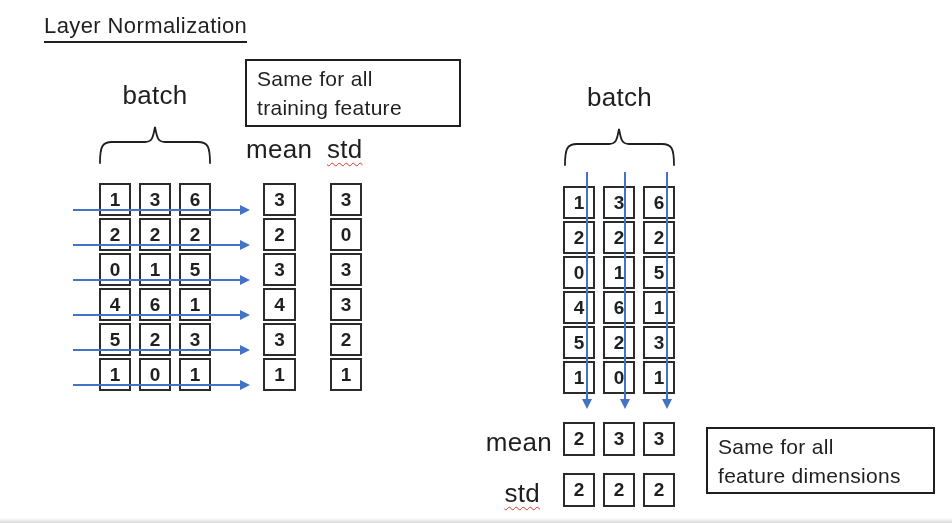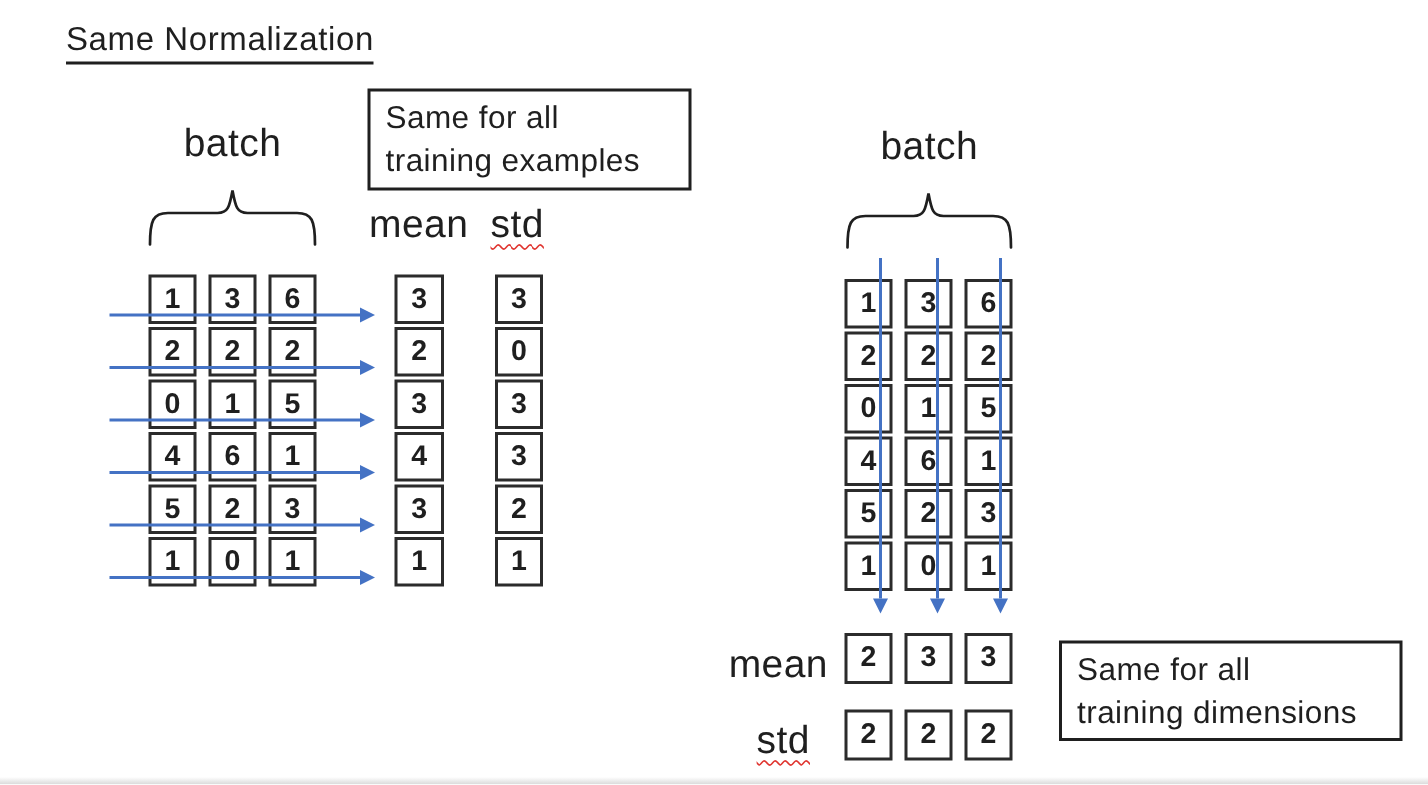--- a/index.html
+++ b/index.html
@@ -51,28 +51,28 @@
   .bottom-edge{
     position:absolute;left:0;right:0;bottom:0;height:5px;
     background:linear-gradient(#ffffff,#d9d9d9);
   }
 </style>
 </head>
 <body>
 
 <div class="slide" id="slide">
 
-  <div class="title" id="bn-title">Same Normalization</div>
+  <div class="title" id="bn-title">Layer Normalization</div>
   <div class="label" id="bn-batch">batch</div>
   <svg class="brace" id="bn-brace" width="114" height="42" viewBox="0 0 114 42">
     <path d="M2,40 C2,24 4,19 14,19 L47,19 C54,19 55,15 57,4 C59,15 60,19 67,19 L100,19 C110,19 112,24 112,40" fill="none" stroke="#1f1f1f" stroke-width="1.8" stroke-linecap="round"></path>
   </svg>
   <div class="note" id="bn-note">
     <span>Same for all</span><br>
-    <span>training examples</span>
+    <span>training feature</span>
   </div>
   <div class="label" id="bn-mean-label">mean</div>
   <div class="label squiggle" id="bn-std-label">std</div>
   <div id="bn-matrix">
       <div class="cell" style="left: 99px; top: 183px; width: 32px; height: 33px;">1</div>
       <div class="cell" style="left: 139px; top: 183px; width: 32px; height: 33px;">3</div>
       <div class="cell" style="left: 179px; top: 183px; width: 32px; height: 33px;">6</div>
       <div class="cell" style="left: 99px; top: 218px; width: 32px; height: 33px;">2</div>
       <div class="cell" style="left: 139px; top: 218px; width: 32px; height: 33px;">2</div>
       <div class="cell" style="left: 179px; top: 218px; width: 32px; height: 33px;">2</div>
@@ -119,21 +119,21 @@
       <div class="cell" style="left: 330px; top: 323px; width: 32px; height: 33px;">2</div>
       <div class="cell" style="left: 330px; top: 358px; width: 32px; height: 33px;">1</div>
     </div>
 
   <div class="label" id="ln-batch">batch</div>
   <svg class="brace" id="ln-brace" width="113" height="42" viewBox="0 0 113 42">
     <path d="M2,40 C2,24 4,19 14,19 L46,19 C53,19 54,15 56,4 C58,15 59,19 66,19 L99,19 C109,19 111,24 111,40" fill="none" stroke="#1f1f1f" stroke-width="1.8" stroke-linecap="round"></path>
   </svg>
   <div class="note" id="ln-note">
     <span>Same for all</span><br>
-    <span>training dimensions</span>
+    <span>feature dimensions</span>
   </div>
   <div class="label" id="ln-mean-label">mean</div>
   <div class="label squiggle" id="ln-std-label">std</div>
   <div id="ln-matrix">
       <div class="cell" style="left: 563px; top: 186px; width: 32px; height: 33px;">1</div>
       <div class="cell" style="left: 603px; top: 186px; width: 32px; height: 33px;">3</div>
       <div class="cell" style="left: 643px; top: 186px; width: 32px; height: 33px;">6</div>
       <div class="cell" style="left: 563px; top: 221px; width: 32px; height: 33px;">2</div>
       <div class="cell" style="left: 603px; top: 221px; width: 32px; height: 33px;">2</div>
       <div class="cell" style="left: 643px; top: 221px; width: 32px; height: 33px;">2</div>

